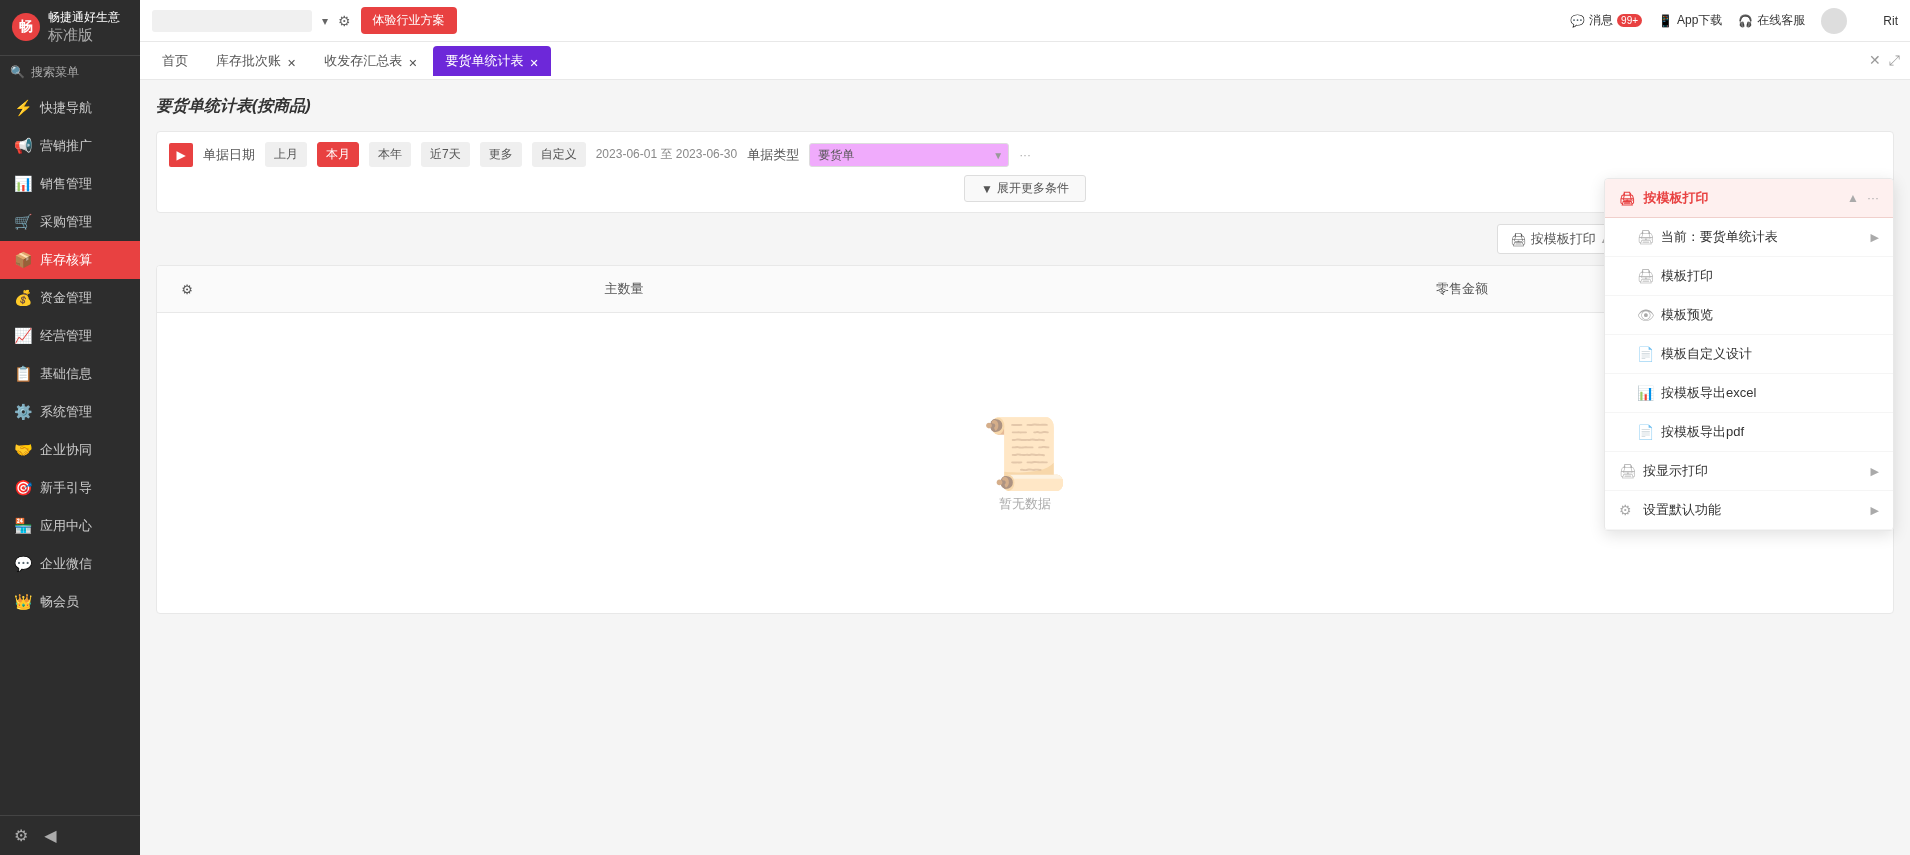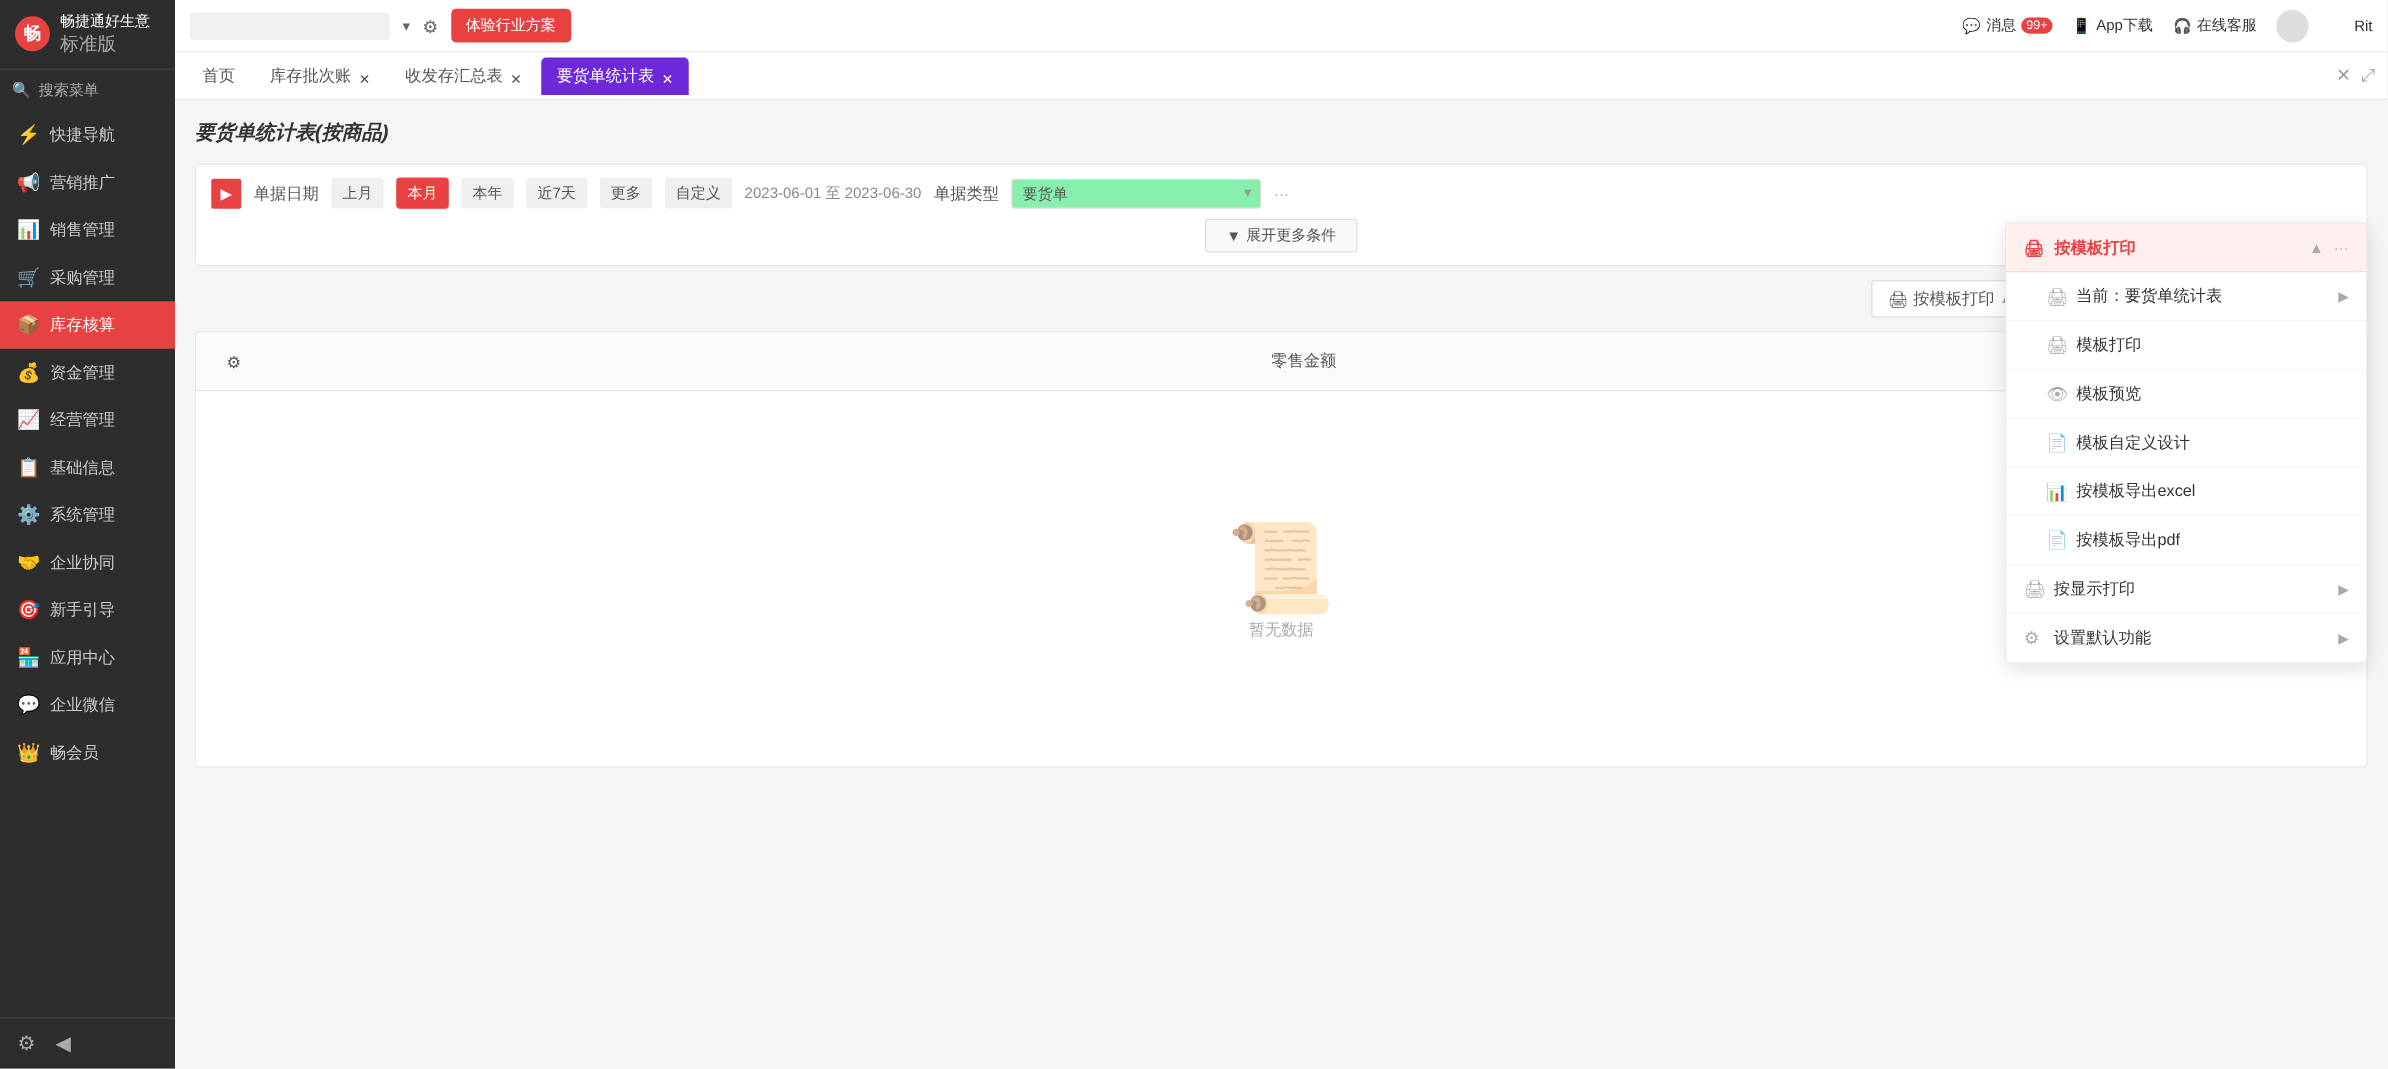--- a/index.html
+++ b/index.html
@@ -156,21 +156,21 @@
     .filter-label { color: #555; font-size: 13px; }
     .date-btn {
       padding: 3px 8px; font-size: 12px; color: #555; cursor: pointer;
       border: 1px solid transparent; border-radius: 3px;
     }
     .date-btn.active { background: #e84141; color: #fff; border-color: #e84141; border-radius: 3px; }
     .date-range { font-size: 12px; color: #888; }
     .filter-type-select {
       border: 1px solid #ddd; border-radius: 3px;
       padding: 4px 24px 4px 8px; font-size: 12px; color: #555;
-      background: #86efac; cursor: pointer; min-width: 200px;
+      background: #f0abfc; cursor: pointer; min-width: 200px;
       appearance: none; position: relative;
     }
     .select-wrap { position: relative; display: inline-block; }
     .select-wrap::after {
       content: '▼'; position: absolute; right: 6px; top: 50%;
       transform: translateY(-50%); font-size: 10px; color: #999; pointer-events: none;
     }
 
     
     .filter-expand-row {
@@ -472,20 +472,21 @@
         <span>↺</span>
         <span>刷新</span>
       </button>
       <button class="btn-query">查询</button>
       <button class="btn-settings">设置</button>
     </div>
 
     <div class="data-table">
       <div class="table-header">
         <div class="th" style="flex:0 0 36px;">⚙</div>
+        <div class="th">主数量</div>
         <div class="th">零售金额</div>
       </div>
       <div class="table-body">
         <div style="font-size:70px;opacity:0.6;">📜</div>
         <div>暂无数据</div>
       </div>
     </div>
 
     <div class="dropdown-menu">
       <div class="dropdown-header">

